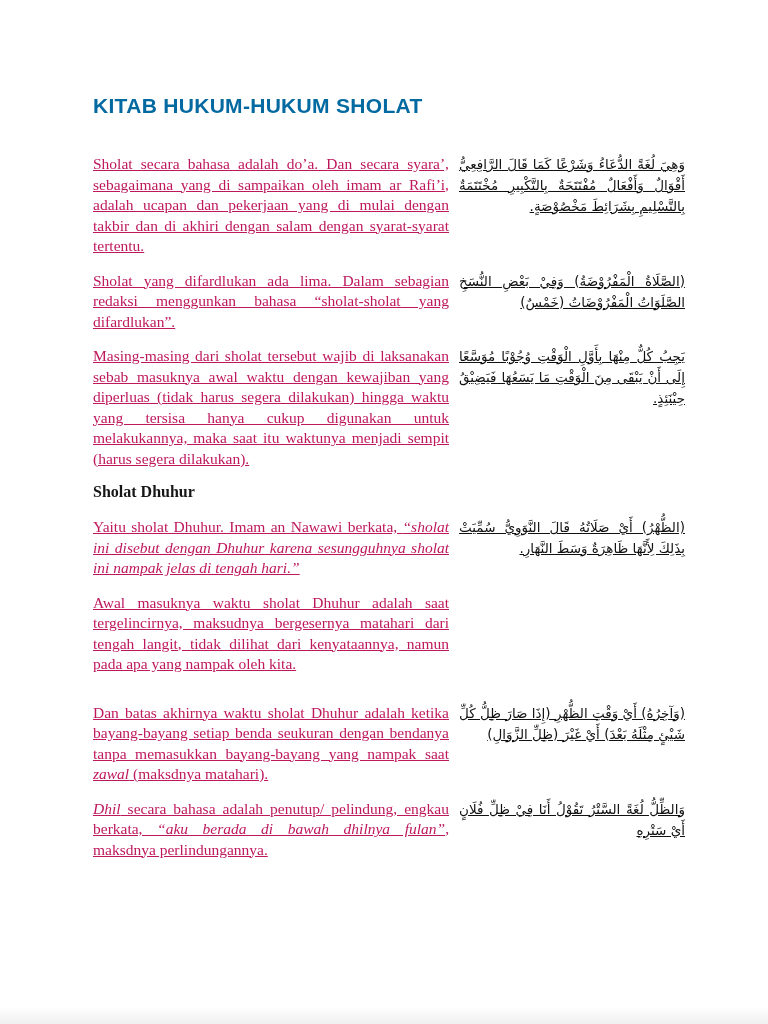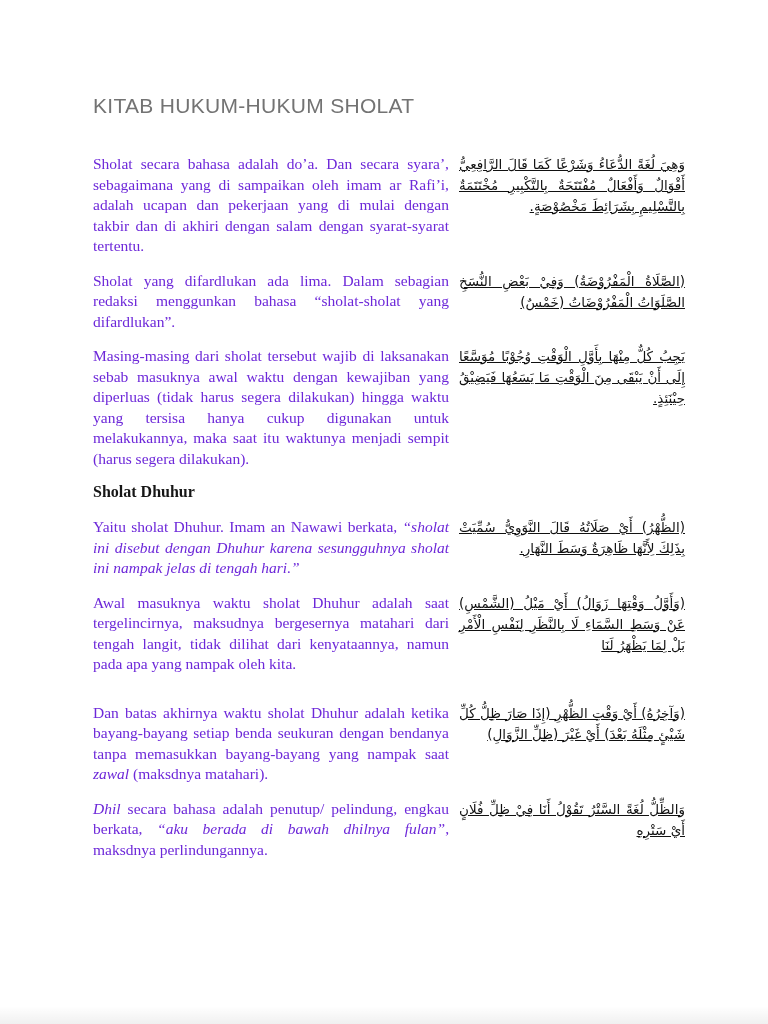--- a/index.html
+++ b/index.html
@@ -12,39 +12,40 @@
     position: relative;
   }
   .page {
     position: absolute;
     left: 93px;
     top: 94px;
     width: 592px;
   }
   .title {
     font-family: "Liberation Sans", sans-serif;
-    font-weight: normal;
+    font-weight: bold;
     font-size: 21px;
     letter-spacing: 0.3px;
-    color: #737373;
+    color: #0369a1;
     margin-bottom: 36px;
   }
   .row {
     display: flex;
     align-items: flex-start;
     gap: 10px;
     margin-bottom: 14px;
   }
   .indo {
     width: 356px;
     flex: 0 0 356px;
     font-size: 15.5px;
     line-height: 20.5px;
     text-align: justify;
-    color: #6d28d9;
+    color: #be185d;
+    text-decoration: underline;
   }
   .indo em { font-style: italic; }
   .arabic {
     flex: 1 1 auto;
     direction: rtl;
     unicode-bidi: embed;
     text-align: justify;
     font-family: "DejaVu Sans", sans-serif;
     font-size: 13.5px;
     line-height: 21px;
@@ -100,21 +101,20 @@
     <div class="row">
       <p class="indo"><span>Yaitu sholat Dhuhur. Imam an Nawawi berkata, </span><em>“sholat ini disebut dengan Dhuhur karena sesungguhnya sholat ini nampak jelas di tengah hari.”</em></p>
       <p class="arabic" dir="rtl">(الظُّهْرُ) أَيْ صَلَاتُهُ قَالَ النَّوَوِيُّ سُمِّيَتْ بِذَلِكَ لِأَنَّهَا ظَاهِرَةٌ وَسَطَ النَّهَارِ.</p>
     </div>
   </section>
 
   <section class="row-wrap">
 
     <div class="row">
       <p class="indo"><span>Awal masuknya waktu sholat Dhuhur adalah saat tergelincirnya, maksudnya bergesernya matahari dari tengah langit, tidak dilihat dari kenyataannya, namun pada apa yang nampak oleh kita.</span></p>
-      <p class="arabic" dir="rtl">(وَأَوَّلُ وَقْتِهَا زَوَالُ) أَيْ مَيْلُ (الشَّمْسِ) عَنْ وَسَطِ السَّمَاءِ لَا بِالنَّظَرِ لِنَفْسِ الْأَمْرِ بَلْ لِمَا يَظْهَرُ لَنَا</p>
     </div>
   </section>
 
   <section class="row-wrap">
 
     <div class="row">
     </div>
   </section>
 
   <section class="row-wrap">

